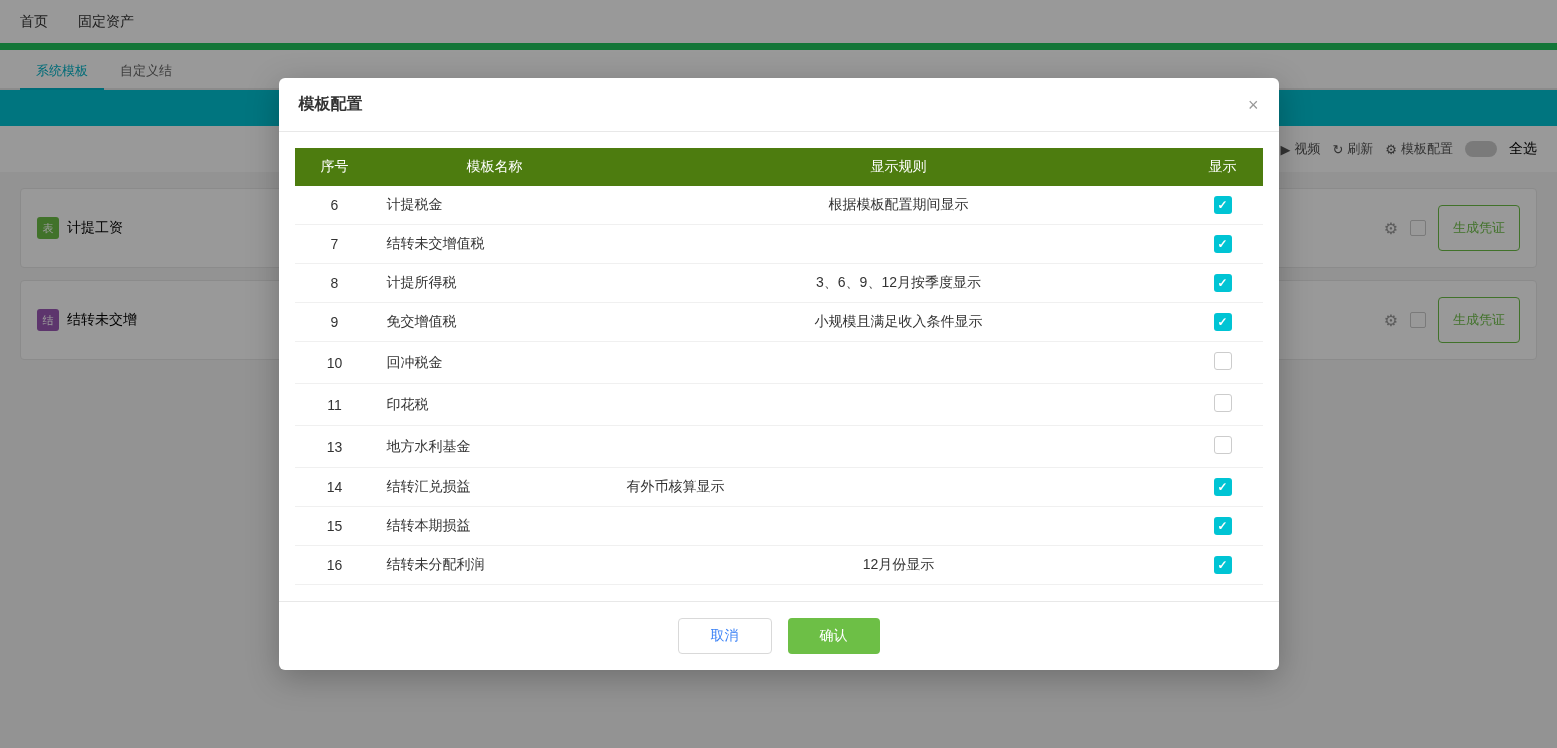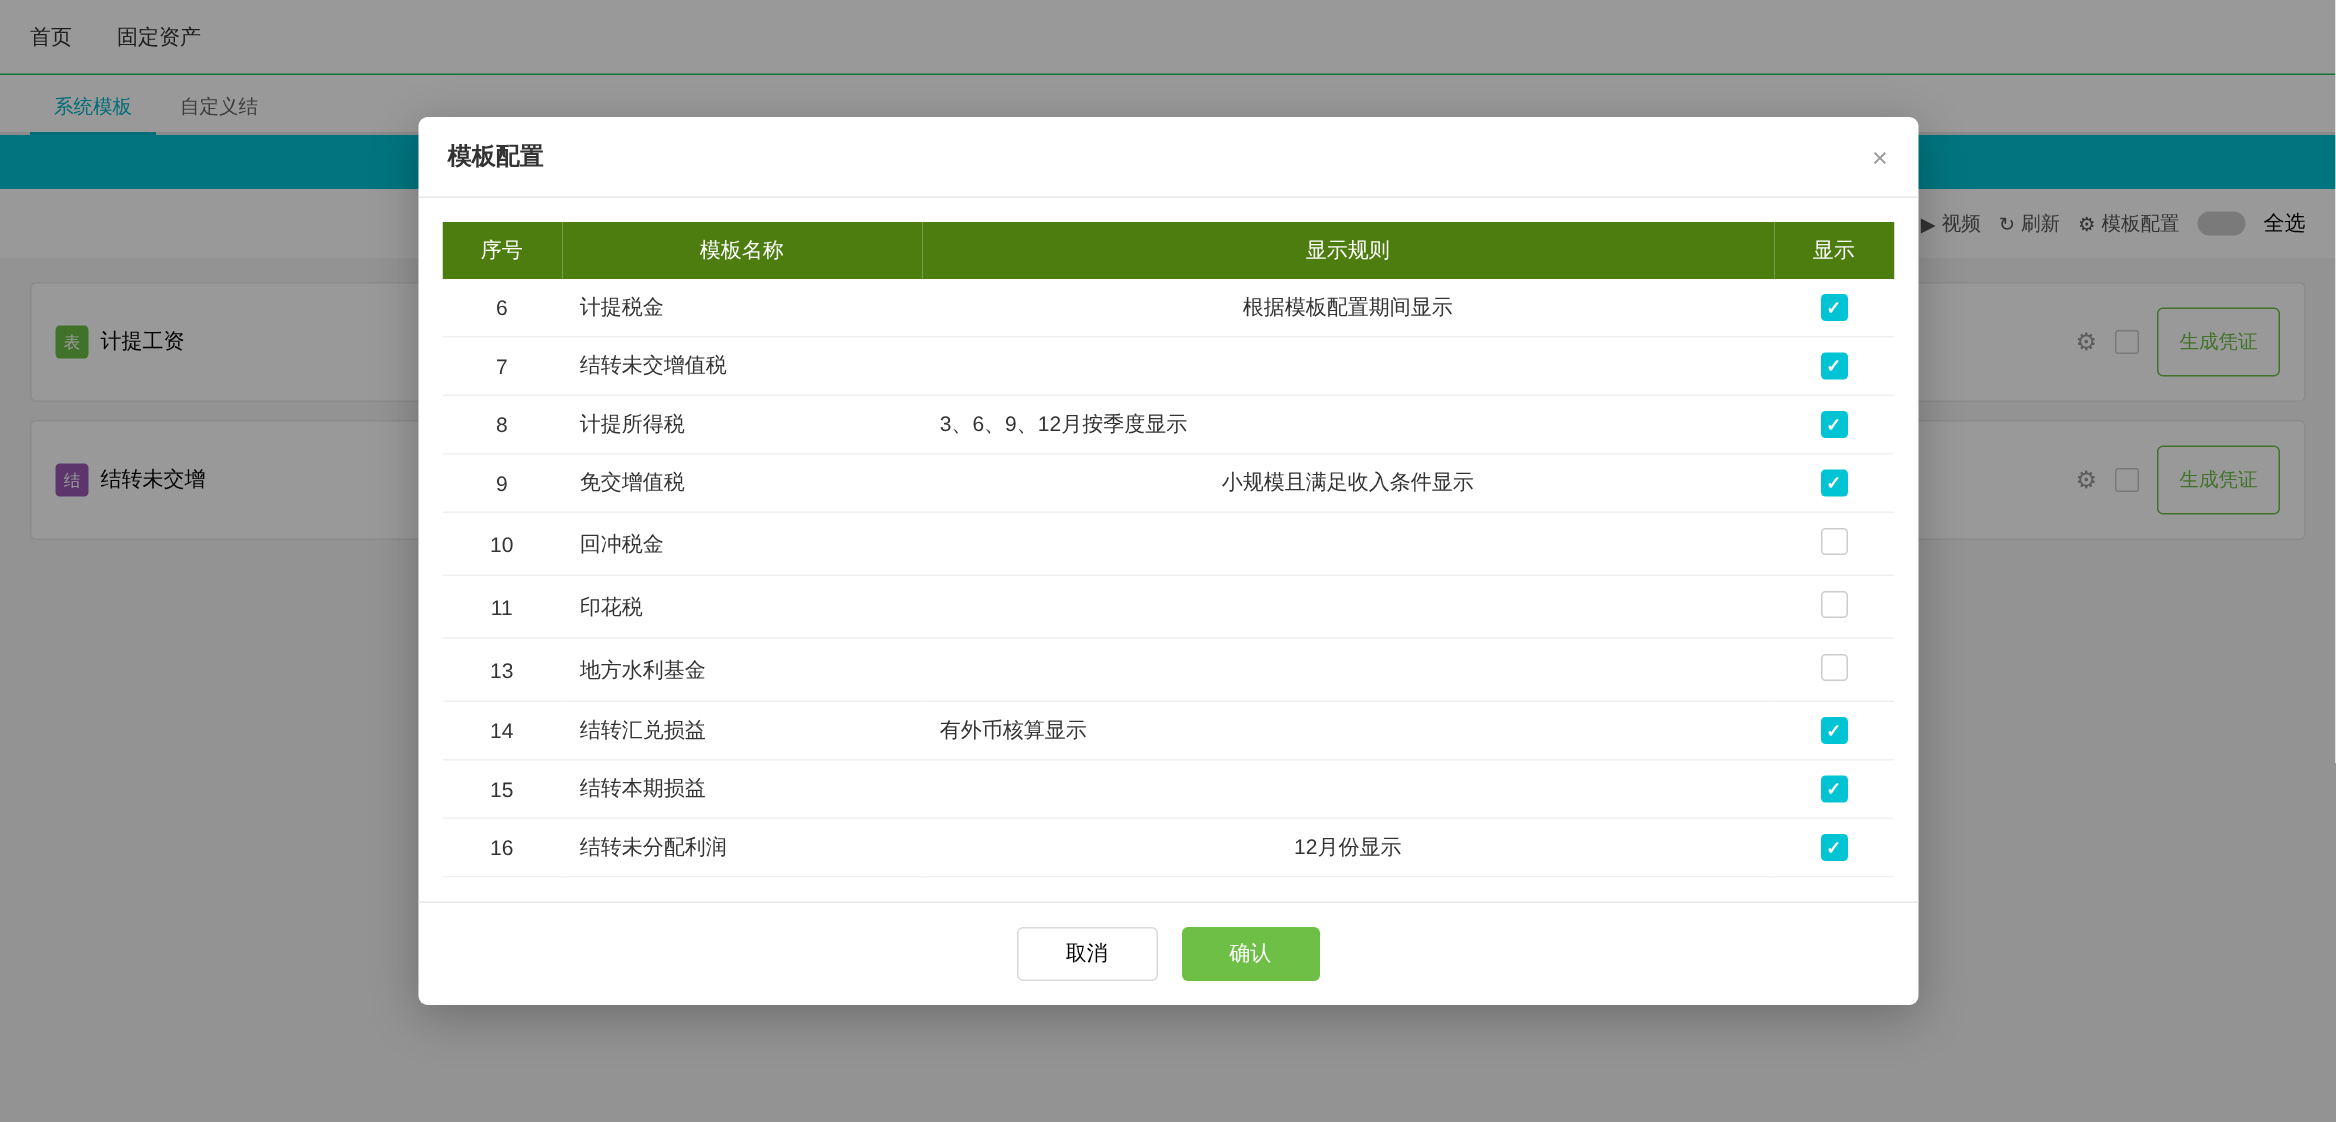--- a/index.html
+++ b/index.html
@@ -21,21 +21,21 @@
       position: relative;
     }
 
     
     .top-nav {
       background: #fff;
       height: 50px;
       display: flex;
       align-items: center;
       padding: 0 20px;
-      border-bottom: 1px solid #22c55e;
+      border-bottom: 7px solid #22c55e;
       gap: 30px;
     }
     .nav-item {
       color: #333;
       font-size: 14px;
       cursor: pointer;
     }
 
     
     .tab-row {
@@ -310,21 +310,21 @@
       gap: 16px;
       border-top: 1px solid #e8e8e8;
     }
     .btn-cancel {
       padding: 8px 32px;
       border: 1px solid #d9d9d9;
       background: #fff;
       border-radius: 4px;
       cursor: pointer;
       font-size: 14px;
-      color: #000000;
+      color: #3b82f6;
     }
     .btn-confirm {
       padding: 8px 32px;
       border: none;
       background: #6dbf46;
       border-radius: 4px;
       cursor: pointer;
       font-size: 14px;
       color: #fff;
     }
@@ -437,21 +437,21 @@
               </tr>
               <tr>
                 <td>7</td>
                 <td>结转未交增值税</td>
                 <td style="text-align: center;"></td>
                 <td style="text-align: center;"><div class="cb-checked"></div></td>
               </tr>
               <tr>
                 <td>8</td>
                 <td>计提所得税</td>
-                <td style="text-align: left;">3、6、9、12月按季度显示</td>
+                <td style="text-align: center;">3、6、9、12月按季度显示</td>
                 <td style="text-align: center;"><div class="cb-checked"></div></td>
               </tr>
               <tr>
                 <td>9</td>
                 <td>免交增值税</td>
                 <td style="text-align: center;">小规模且满足收入条件显示</td>
                 <td style="text-align: center;"><div class="cb-checked"></div></td>
               </tr>
               <tr>
                 <td>10</td>

